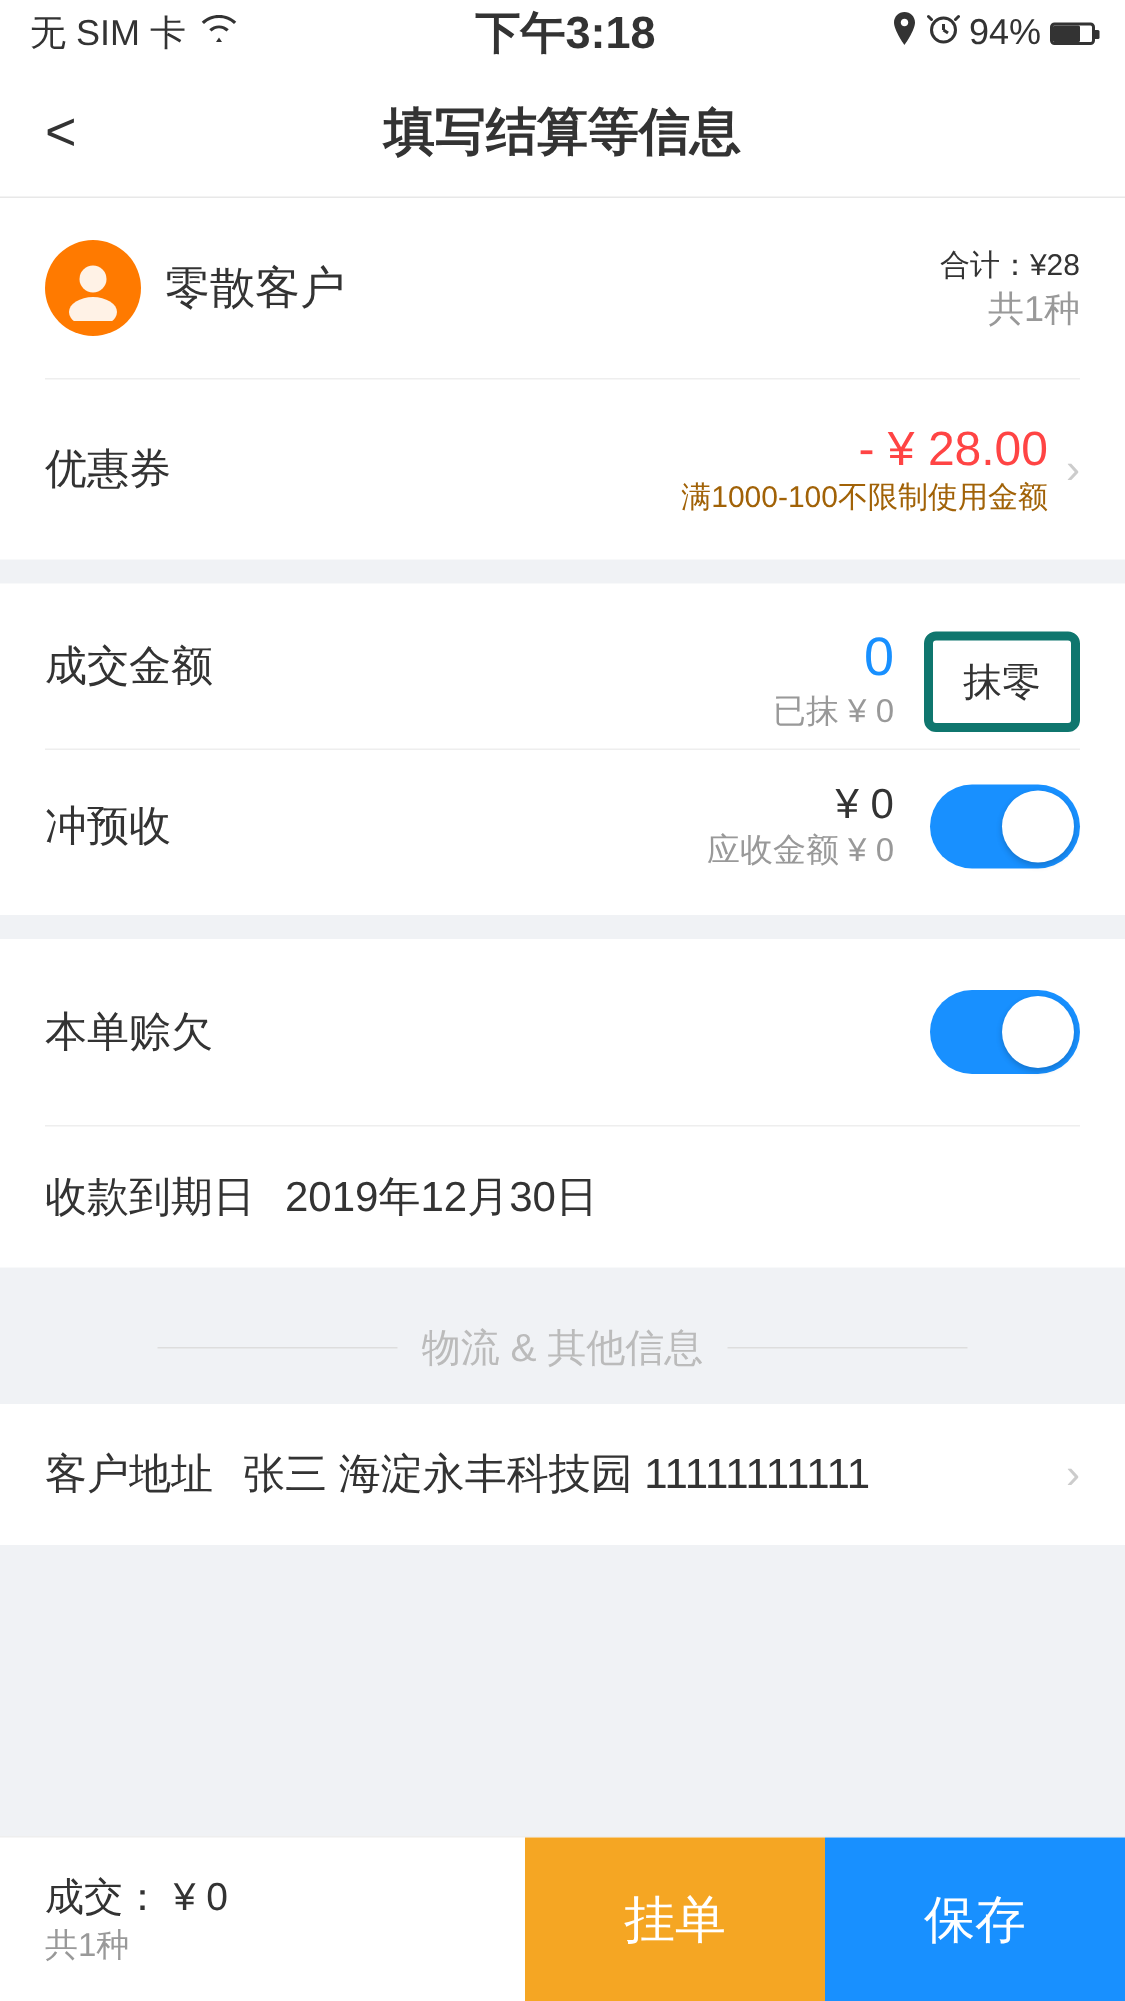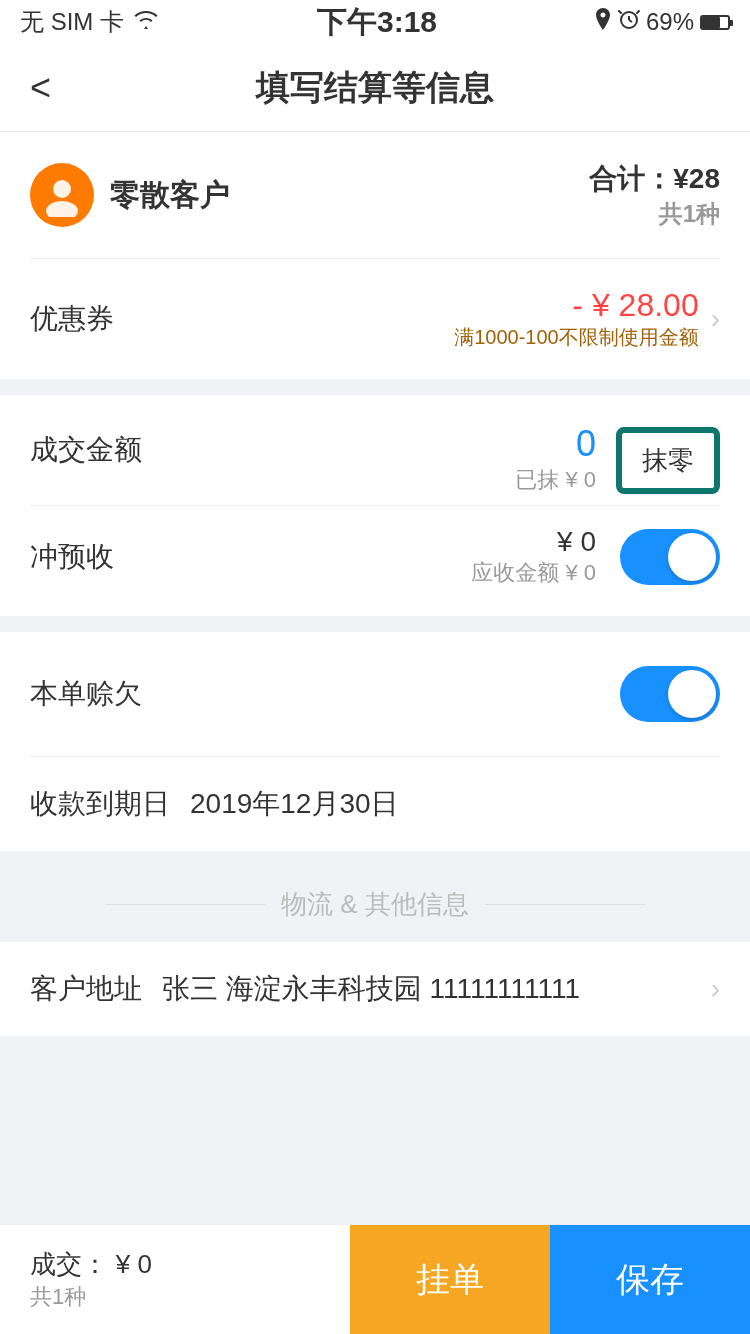--- a/index.html
+++ b/index.html
@@ -70,21 +70,20 @@
       background: #fff;
       margin-bottom: 16px;
     }
 
     
     .customer-row {
       display: flex;
       align-items: center;
       justify-content: space-between;
       padding: 28px 30px;
-      font-weight: bold;
     }
     .customer-left {
       display: flex;
       align-items: center;
       gap: 16px;
     }
     .avatar {
       width: 64px;
       height: 64px;
       border-radius: 50%;
@@ -98,21 +97,21 @@
       height: 44px;
     }
     .customer-name {
       font-size: 30px;
       color: #333;
     }
     .customer-right {
       text-align: right;
     }
     .total-amount {
-      font-size: 28px;
+      font-size: 20px;
       color: #333;
     }
     .total-count {
       font-size: 24px;
       color: #999;
     }
 
     
     .divider {
       height: 1px;
@@ -392,21 +391,21 @@
         </svg>
     </span>
     <span>
       <svg width="22" height="22" viewBox="0 0 22 22">
           <circle cx="11" cy="12" r="8" fill="none" stroke="#333" stroke-width="2"></circle>
           <line x1="11" y1="8" x2="11" y2="12" stroke="#333" stroke-width="2"></line>
           <line x1="11" y1="12" x2="14" y2="14" stroke="#333" stroke-width="2"></line>
           <path d="M3 5L1 3M19 5l2-2" stroke="#333" stroke-width="2" stroke-linecap="round"></path>
         </svg>
     </span>
-    <span>69%</span>
+    <span>94%</span>
     <div class="battery-icon">
       <div class="battery-fill"></div>
     </div>
   </div>
 </div>
 
 <div class="nav-bar">
   <span class="nav-back">&lt;</span>
   <span class="nav-title">填写结算等信息</span>
 </div>

